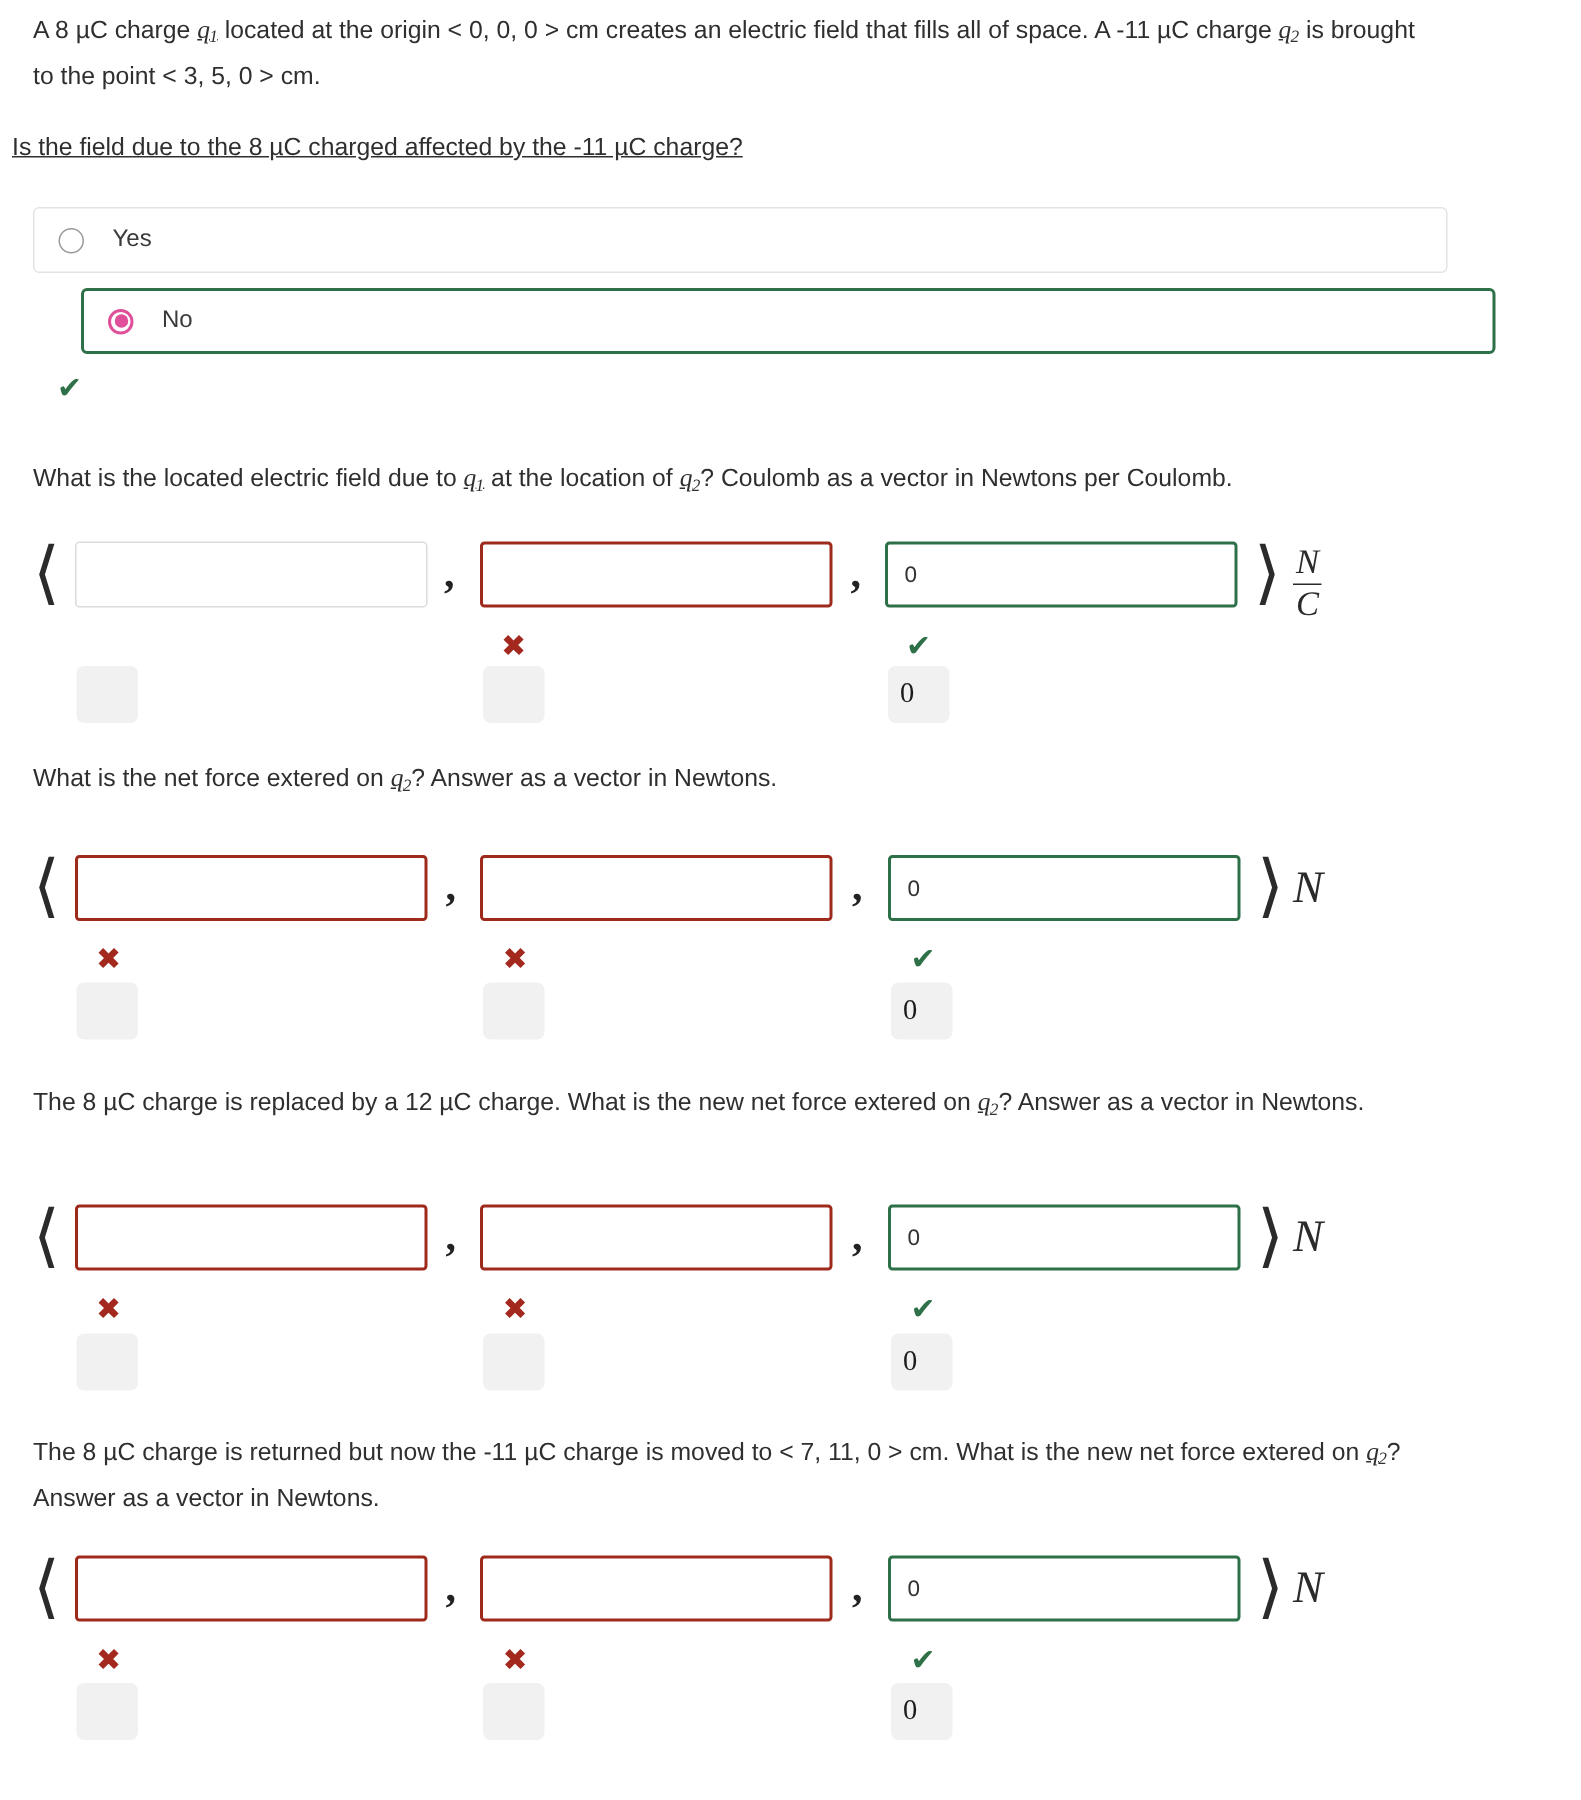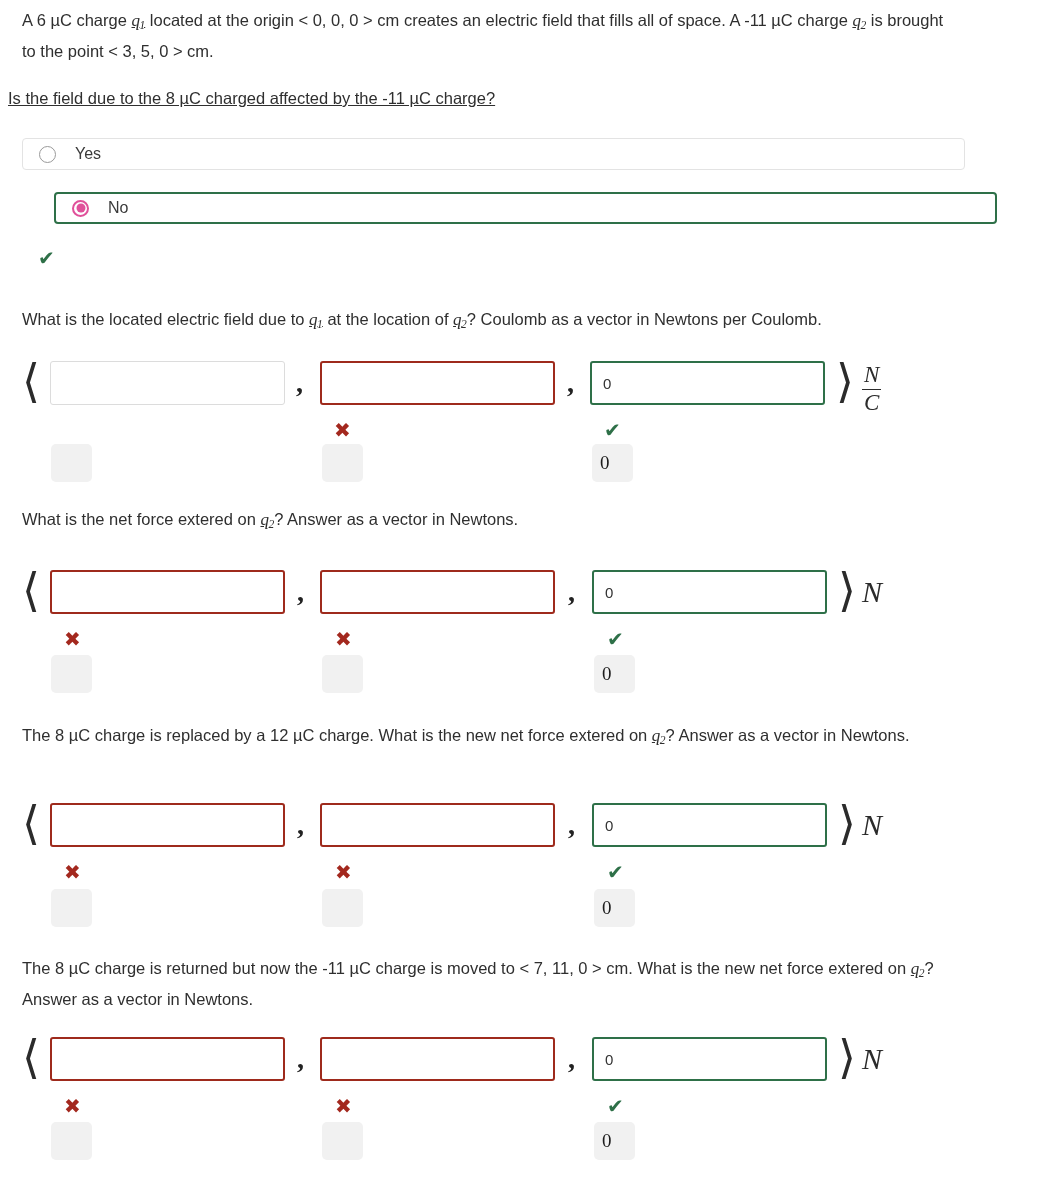--- a/index.html
+++ b/index.html
@@ -37,21 +37,21 @@
   }
 
   #intro { position: absolute; left: 22px; top: 7px; width: 930px; }
   #q0-prompt { position: absolute; left: 8px; top: 85px; width: 930px; text-decoration: underline; }
 
   
   .opt {
     position: absolute;
     left: 22px;
     width: 943px;
-    height: 32px;
+    height: 44px;
     display: flex;
     align-items: center;
     background: #fff;
     border-radius: 4px;
   }
   .opt.plain { border: 1px solid #e3e3e3; top: 138px; }
   .opt.correct { border: 2px solid #2e7048; top: 192px; margin-left: 32px; }
 
   .radio {
     width: 17px; height: 17px;
@@ -168,21 +168,21 @@
     align-items: center;
     padding-left: 8px;
   }
 </style>
 </head>
 <body>
 
 <div class="page">
 
   <p class="prose" id="intro">
-    <span>A 6 µC charge </span><span class="mathvar"><span>q</span><sub>1</sub></span><span> located at the origin &lt; 0, 0, 0 &gt; cm creates an electric field that fills all of space. A -11 µC charge </span><span class="mathvar"><span>q</span><sub>2</sub></span><span> is brought to the point &lt; 3, 5, 0 &gt; cm.</span>
+    <span>A 8 µC charge </span><span class="mathvar"><span>q</span><sub>1</sub></span><span> located at the origin &lt; 0, 0, 0 &gt; cm creates an electric field that fills all of space. A -11 µC charge </span><span class="mathvar"><span>q</span><sub>2</sub></span><span> is brought to the point &lt; 3, 5, 0 &gt; cm.</span>
   </p>
 
   <p class="prose" id="q0-prompt">Is the field due to the 8 µC charged affected by the -11 µC charge?</p>
 
   <div class="opt plain">
     <span class="radio off"></span>
     <span class="opt-label">Yes</span>
   </div>
 
   <div class="opt correct">

